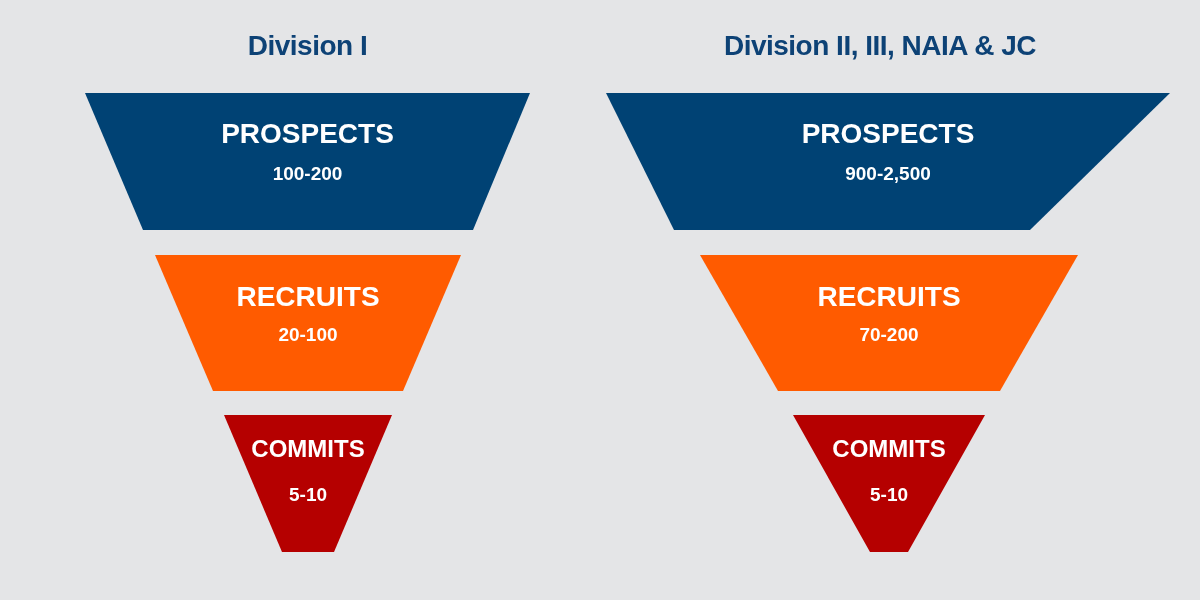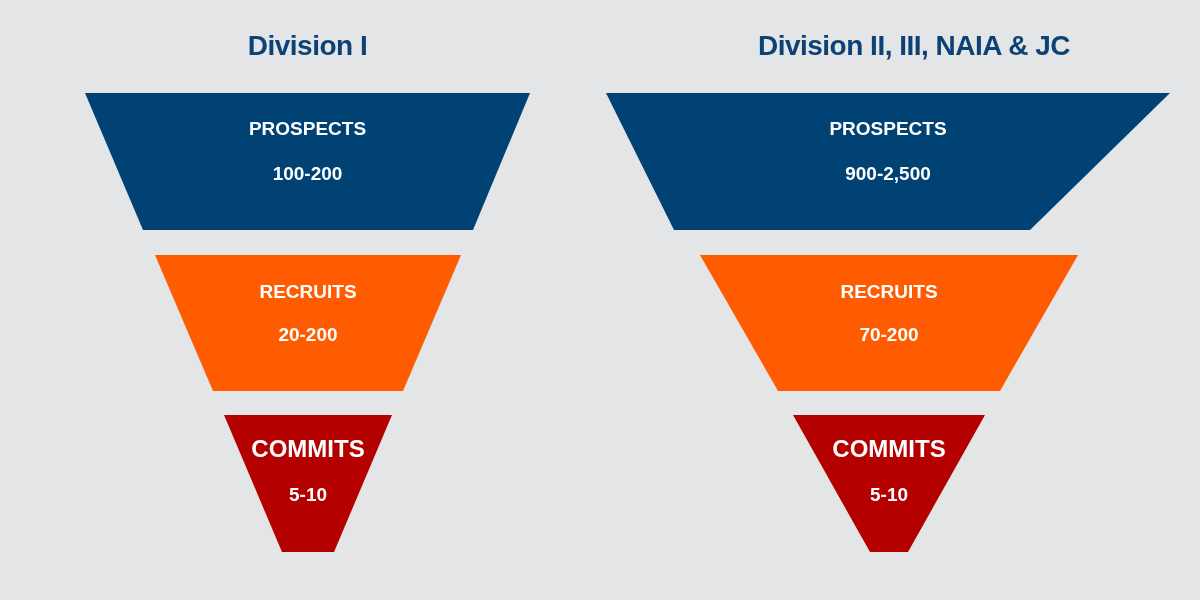--- a/index.html
+++ b/index.html
@@ -2,44 +2,44 @@
 <html><head>
 <meta charset="utf-8">
 <style>
   html, body { margin:0; padding:0; }
   body { width:1200px; height:600px; background:#e4e5e7; position:relative; overflow:hidden;
          font-family:"Liberation Sans", sans-serif; }
   svg { position:absolute; left:0; top:0; }
   .title { position:absolute; top:30px; font-weight:bold; color:#0d4276; font-size:28px; text-align:center;
            letter-spacing:-0.5px; }
   .lbl { position:absolute; color:#fff; font-weight:bold; text-align:center; }
-  .stage { font-size:19px; }
+  .stage { font-size:28px; }
   .range { font-size:19px; }
 </style>
 </head>
 <body>
 
 <svg width="1200" height="600">
 
   <polygon points="85,93 530,93 473,230 143,230" fill="#004274"></polygon>
   <polygon points="155,255 461,255 403,391 213,391" fill="#ff5b00"></polygon>
   <polygon points="224,415 392,415 334,552 282,552" fill="#b50000"></polygon>
 
   <polygon points="606,93 1170,93 1030,230 674,230" fill="#004274"></polygon>
   <polygon points="700,255 1078,255 1000,391 778,391" fill="#ff5b00"></polygon>
   <polygon points="793,415 985,415 908,552 870,552" fill="#b50000"></polygon>
 </svg>
 
 <div class="title" style="left:85px;width:445px;">Division I</div>
 <div class="lbl stage" style="left:85px;width:445px;top:118px;">PROSPECTS</div>
 <div class="lbl range" style="left:85px;width:445px;top:163px;">100-200</div>
 <div class="lbl stage" style="left:155px;width:306px;top:281px;">RECRUITS</div>
-<div class="lbl range" style="left:155px;width:306px;top:324px;">20-200</div>
+<div class="lbl range" style="left:155px;width:306px;top:324px;">20-100</div>
 <div class="lbl stage" style="left:208px;width:200px;top:435px;font-size:24px;">COMMITS</div>
 <div class="lbl range" style="left:208px;width:200px;top:484px;">5-10</div>
 
-<div class="title" style="left:632px;width:564px;">Division II, III, NAIA &amp; JC</div>
+<div class="title" style="left:598px;width:564px;">Division II, III, NAIA &amp; JC</div>
 <div class="lbl stage" style="left:606px;width:564px;top:118px;">PROSPECTS</div>
 <div class="lbl range" style="left:606px;width:564px;top:163px;">900-2,500</div>
 <div class="lbl stage" style="left:700px;width:378px;top:281px;">RECRUITS</div>
 <div class="lbl range" style="left:700px;width:378px;top:324px;">70-200</div>
 <div class="lbl stage" style="left:789px;width:200px;top:435px;font-size:24px;">COMMITS</div>
 <div class="lbl range" style="left:789px;width:200px;top:484px;">5-10</div>
 
 </body></html>

